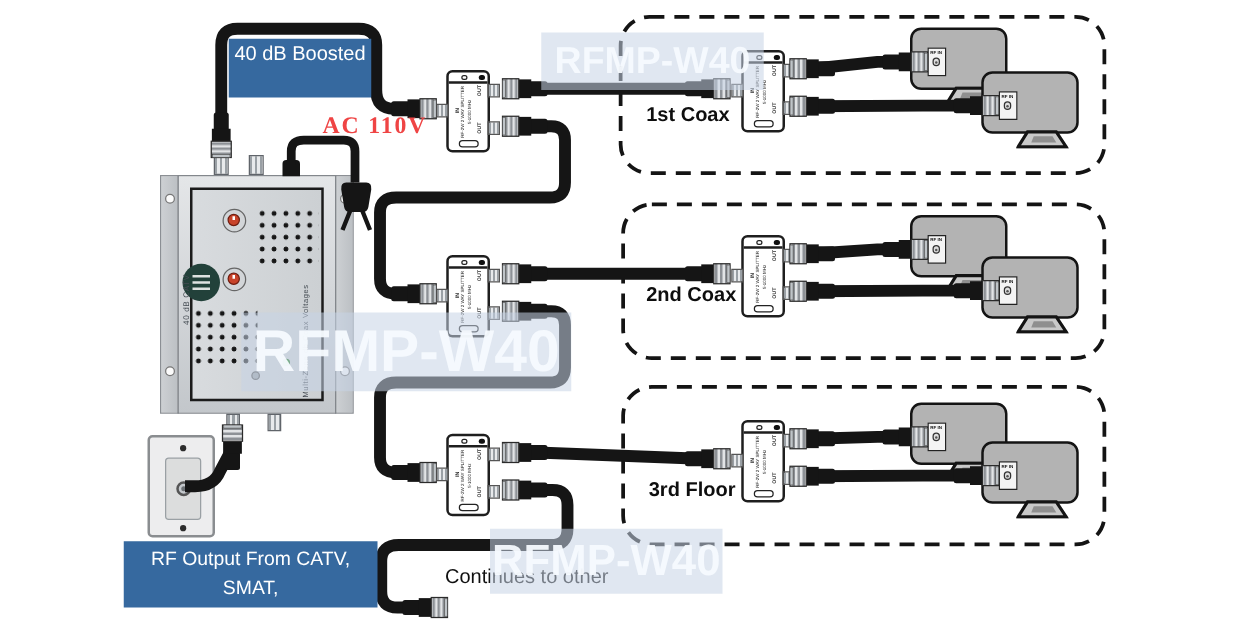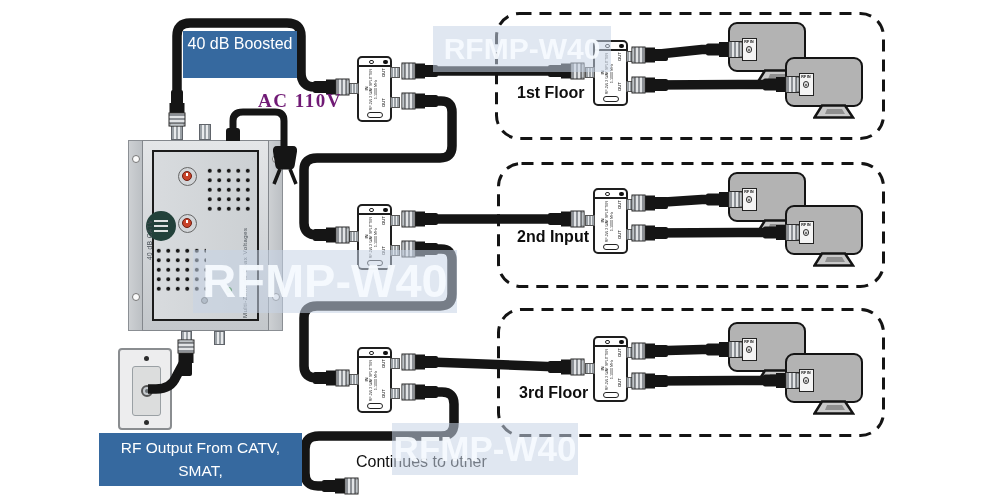--- a/index.html
+++ b/index.html
@@ -54,21 +54,21 @@
   .tv-panel{position:absolute;left:11.5px;top:13.5px;width:15px;height:23px;background:#f4f4f4;border:1px solid #222;box-sizing:border-box;}
   .tv-port-label{font-size:3.6px;font-weight:bold;text-align:center;margin-top:1px;color:#111;}
   .tv-port{width:6.5px;height:6.5px;margin:2.5px auto 0;border:1px solid #333;border-radius:50%;background:#ddd;box-sizing:border-box;position:relative;}
   .tv-port::after{content:"";position:absolute;left:1.6px;top:1.6px;width:2px;height:2px;border-radius:50%;background:#555;}
   .tv-stand{position:absolute;left:26px;bottom:-14px;width:42px;height:15px;}
   
   .bluebox{position:absolute;background:#36699f;color:#fff;text-align:center;z-index:30;}
   .label-output{left:183px;top:31px;width:114px;height:45px;font-size:16px;line-height:21px;padding-top:2px;}
   .label-input{left:99px;top:433px;width:203px;height:50px;font-size:15.5px;line-height:23px;padding-top:3px;}
   .label-ac{position:absolute;left:258px;top:90px;font-family:"Liberation Serif", serif;font-weight:bold;
-            font-size:19px;letter-spacing:1.5px;color:#701a75;z-index:30;}
+            font-size:19px;letter-spacing:1.5px;color:#ef4444;z-index:30;}
   .floor-label{position:absolute;font-size:16px;font-weight:600;color:#0e0e0e;z-index:30;}
   .loop-note{position:absolute;left:356px;top:451px;font-size:16px;font-weight:500;line-height:21px;color:#101010;z-index:30;}
   .watermark{position:absolute;background:rgba(199,212,230,0.55);color:rgba(246,250,254,0.95);
              font-weight:bold;text-align:center;z-index:40;overflow:hidden;}
   .wm1{left:433px;top:26px;width:178px;height:46px;font-size:30px;line-height:46px;}
   .wm2{left:193px;top:250px;width:264px;height:63px;font-size:47px;line-height:62px;}
   .wm3{left:392px;top:423px;width:186px;height:52px;font-size:35px;line-height:51px;}
   #wires{position:absolute;left:0;top:0;z-index:20;}
   #devices{position:absolute;left:0;top:0;width:1000px;height:500px;z-index:10;}
 </style>
@@ -342,22 +342,22 @@
     </svg>
 
   <div class="bluebox label-output">
     <div>40 dB Boosted</div>
   </div>
   <div class="label-ac">AC  110V</div>
   <div class="bluebox label-input">
     <div>RF Output From CATV, SMAT,</div>
     <div>System Or RF Modulator</div>
   </div>
-  <div class="floor-label" style="left:517px;top:84px">1st Floor</div>
-  <div class="floor-label" style="left:517px;top:228px">2nd Input</div>
+  <div class="floor-label" style="left:517px;top:84px">1st Coax</div>
+  <div class="floor-label" style="left:517px;top:228px">2nd Coax</div>
   <div class="floor-label" style="left:519px;top:384px">3rd Floor</div>
   <div class="loop-note">
     <div>Continues to other</div>
   </div>
 
   <div class="watermark wm1">RFMP-W40</div>
   <div class="watermark wm2">RFMP-W40</div>
   <div class="watermark wm3">RFMP-W40</div>
 </div>
 

